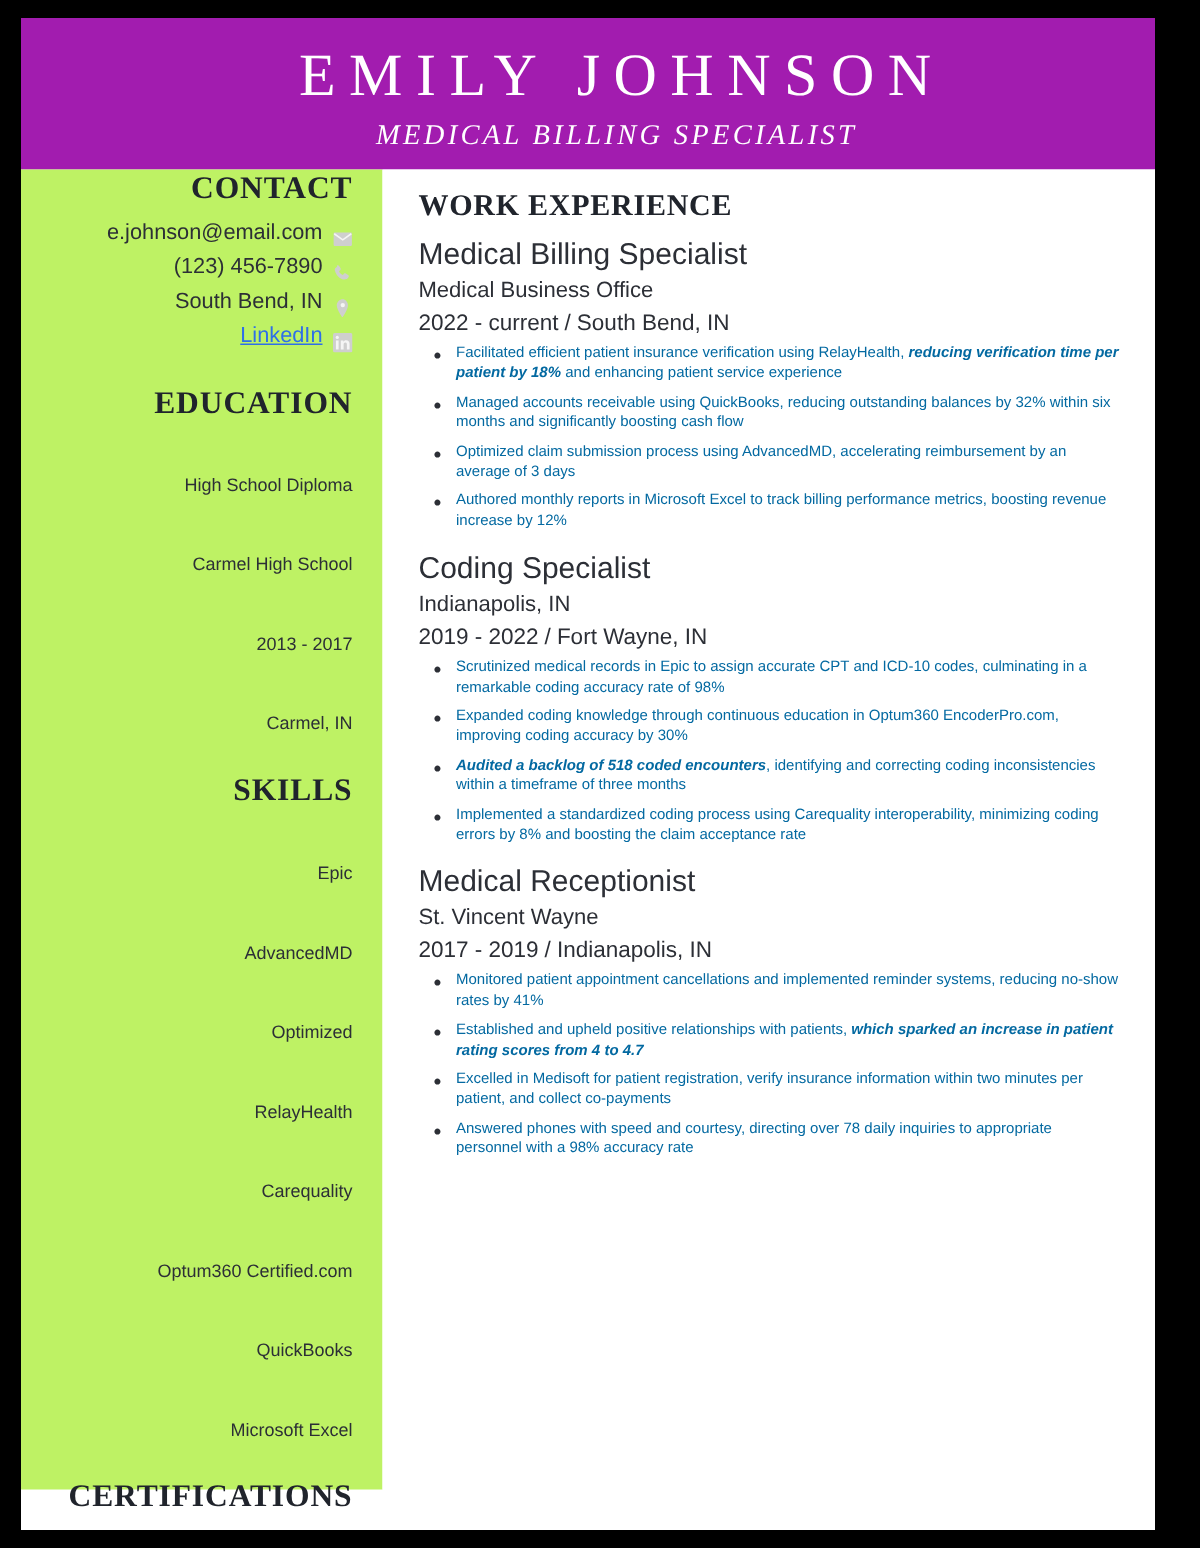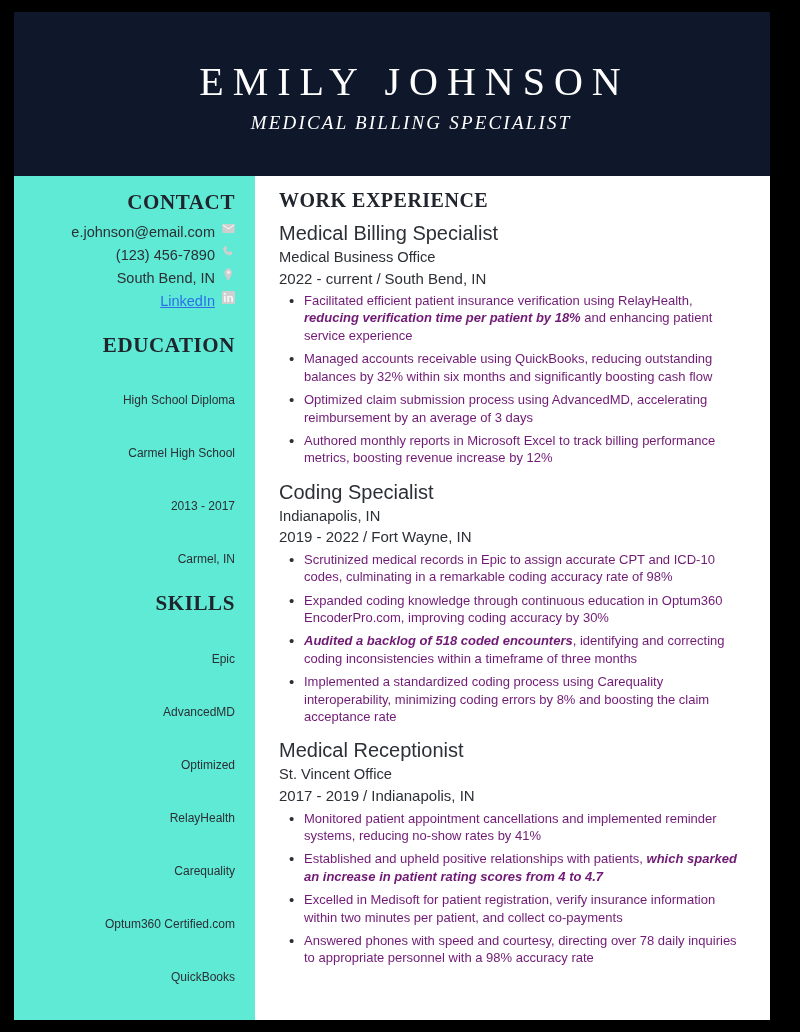--- a/index.html
+++ b/index.html
@@ -19,22 +19,22 @@
     left: 14px;
     top: 12px;
     width: 756px;
     height: 1008px;
     background: #ffffff;
     overflow: hidden;
   }
 
   
   .header {
-    background: #0f172a;
-    height: 164px;
+    background: #a21caf;
+    height: 101px;
     width: 100%;
     display: flex;
     flex-direction: column;
     align-items: center;
     justify-content: center;
     box-sizing: border-box;
     padding-top: 6px;
     padding-left: 36px;
   }
   .full-name {
@@ -62,43 +62,43 @@
   
   .body-wrap {
     display: flex;
     height: 880px;
     align-items: stretch;
   }
 
   
   .sidebar {
     width: 241px;
-    background: #5eead4;
+    background: #bef264;
     box-sizing: border-box;
-    padding: 14px 20px 0 10px;
+    padding: 0 20px 0 10px;
     text-align: right;
     flex: 0 0 241px;
   }
   .side-section { margin-bottom: 4px; }
   .side-heading {
     font-family: "Liberation Serif", serif;
     font-weight: 700;
     font-size: 21px;
     color: #20242c;
     letter-spacing: 0.6px;
     margin: 0 0 7px 0;
     line-height: 1.2;
   }
   .side-section.education .side-heading,
   .side-section.skills .side-heading,
   .side-section.certifications .side-heading { margin-top: 21px; }
 
   .contact-row {
     display: flex;
-    align-items: flex-start;
+    align-items: flex-end;
     justify-content: flex-end;
     gap: 7px;
     margin-bottom: 2px;
     line-height: 21px;
   }
   .contact-text {
     font-size: 14.5px;
     color: #2c2f36;
   }
   .contact-link {
@@ -159,22 +159,22 @@
     line-height: 1.5;
     margin-bottom: 2px;
   }
   .job-meta .sep { padding: 0 4px; }
   ul.bullets {
     margin: 0;
     padding-left: 25px;
     list-style: none;
   }
   ul.bullets li {
-    font-size: 13px;
-    color: #701a75;
+    font-size: 10px;
+    color: #0369a1;
     line-height: 1.34;
     margin-bottom: 6px;
     position: relative;
   }
   ul.bullets li::before {
     content: "\2022";
     position: absolute;
     left: -15px;
     top: -1px;
     font-size: 15px;
@@ -296,21 +296,21 @@
             <div class="job-meta"><span>2019 - 2022</span><span class="sep">/</span><span>Fort Wayne, IN</span></div>
             <ul class="bullets">
               <li>Scrutinized medical records in Epic to assign accurate CPT and ICD-10 codes, culminating in a remarkable coding accuracy rate of 98%</li>
               <li>Expanded coding knowledge through continuous education in Optum360 EncoderPro.com, improving coding accuracy by 30%</li>
               <li><b>Audited a backlog of 518 coded encounters</b>, identifying and correcting coding inconsistencies within a timeframe of three months</li>
               <li>Implemented a standardized coding process using Carequality interoperability, minimizing coding errors by 8% and boosting the claim acceptance rate</li>
             </ul>
           </div>
           <div class="job">
             <div class="job-role">Medical Receptionist</div>
-            <div class="job-company">St. Vincent Office</div>
+            <div class="job-company">St. Vincent Wayne</div>
             <div class="job-meta"><span>2017 - 2019</span><span class="sep">/</span><span>Indianapolis, IN</span></div>
             <ul class="bullets">
               <li>Monitored patient appointment cancellations and implemented reminder systems, reducing no-show rates by 41%</li>
               <li>Established and upheld positive relationships with patients, <b>which sparked an increase in patient rating scores from 4 to 4.7</b></li>
               <li>Excelled in Medisoft for patient registration, verify insurance information within two minutes per patient, and collect co-payments</li>
               <li>Answered phones with speed and courtesy, directing over 78 daily inquiries to appropriate personnel with a 98% accuracy rate</li>
             </ul>
           </div>
         </div>
     </div>

